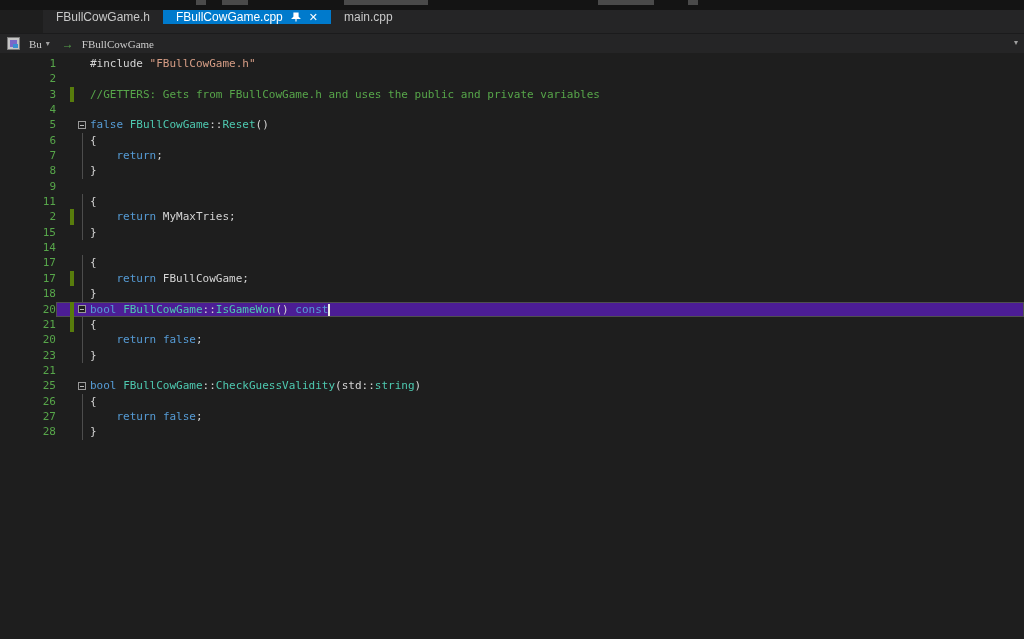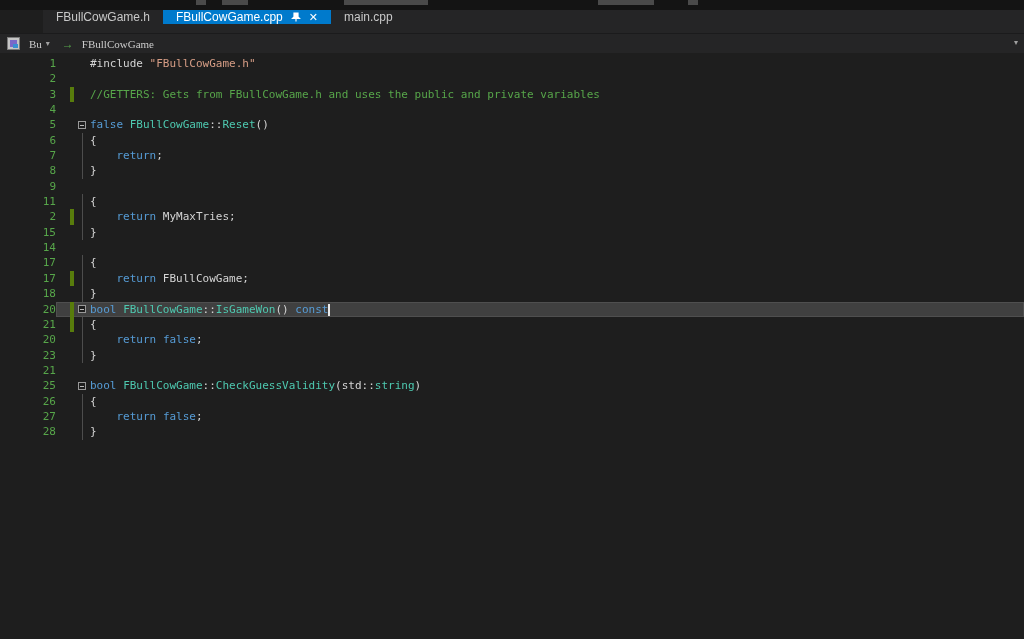--- a/index.html
+++ b/index.html
@@ -34,21 +34,21 @@
   .scope-arrow{color:#57a64a;font-size:12px;margin:0 4px 0 8px;font-weight:bold;}
   .nav-right-caret{position:absolute;right:6px;top:4px;}
   
   .editor{position:relative;height:585px;background:var(--bg);
     font-family:"DejaVu Sans Mono","Liberation Mono",monospace;font-size:11px;
     padding-top:3px;}
   .row{display:flex;height:15.35px;align-items:stretch;}
   .num{width:56px;text-align:right;color:var(--ln);line-height:15.35px;
     user-select:none;flex:none;}
   .body{flex:1;display:flex;align-items:stretch;position:relative;}
-  .row.cur .body{background:#404040;box-shadow:inset 0 0 0 1px #4f4f4f;}
+  .row.cur .body{background:#4c1d95;box-shadow:inset 0 0 0 1px #4f4f4f;}
   .bar{width:4px;margin-left:14px;flex:none;}
   .bar.on{background:var(--bar);}
   .fold{width:16px;flex:none;display:flex;align-items:center;justify-content:center;}
   .foldbox{display:inline-block;width:8px;height:8px;border:1px solid #999999;
     position:relative;background:var(--bg);}
   .foldbox::after{content:"";position:absolute;left:1px;right:1px;top:3px;height:1px;
     background:#bbbbbb;}
   .guideline{width:1px;height:100%;background:#4d4d4d;}
   .code{white-space:pre;line-height:15.35px;color:var(--tx);}
   .tk-kw{color:var(--kw);} .tk-ty{color:var(--ty);} .tk-str{color:var(--str);}

